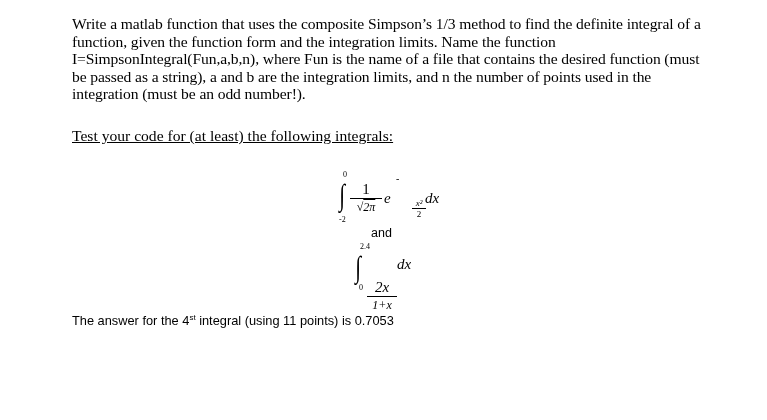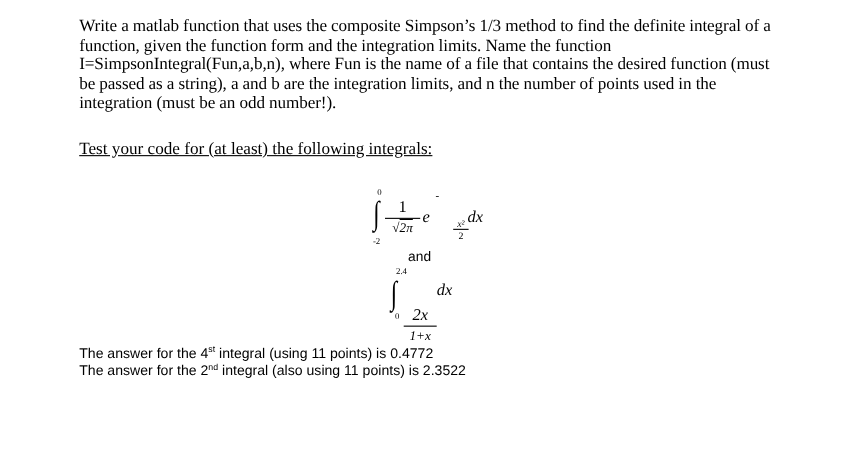--- a/index.html
+++ b/index.html
@@ -62,15 +62,14 @@
   <span class="lim" style="left:359px;top:284px;">0</span>
   <span class="frac" style="left:367px;top:247px;width:30px;margin-top:33px;">
     <span class="num"><span>2x</span></span>
     <span class="bar"></span>
     <span class="den">1+x</span>
   </span>
   <span style="position:absolute;left:397px;top:256px;font-size:15px;">dx</span>
 </div>
 
 <div class="answers sans">
-  <div><span>The answer for the 4</span><sup>st</sup><span> integral (using 11 points) is 0.4772</span></div>
-  <div><span>The answer for the 2</span><sup>nd</sup><span> integral (also using 11 points) is 2.3522</span></div>
+  <div><span>The answer for the 4</span><sup>st</sup><span> integral (using 11 points) is 0.7053</span></div>
 </div>
 
 </body></html>

